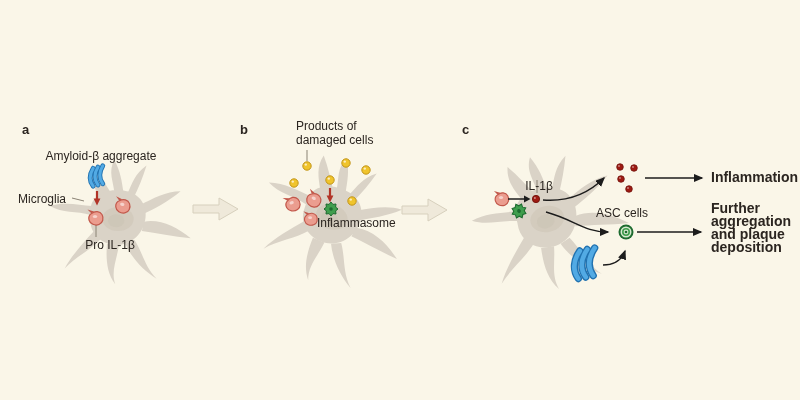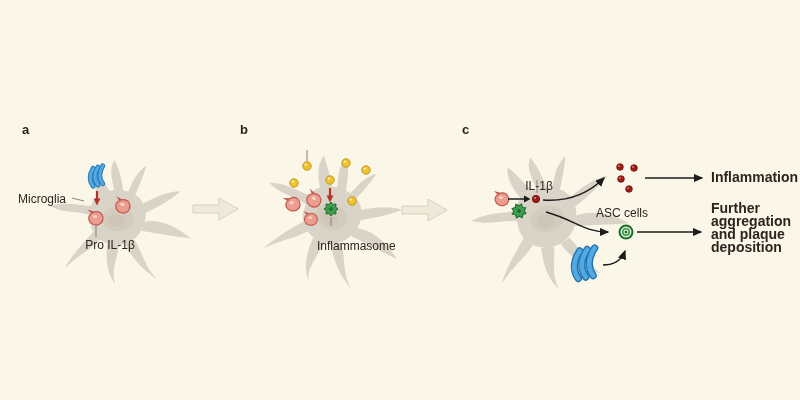--- a/index.html
+++ b/index.html
@@ -137,25 +137,28 @@
     <use href="#def-rdot" transform="translate(620,167)"></use>
     <use href="#def-rdot" transform="translate(634,168)"></use>
     <use href="#def-rdot" transform="translate(621,179)"></use>
     <use href="#def-rdot" transform="translate(629,189)"></use>
 
     <use href="#def-speck" transform="translate(626,232)"></use>
     <use href="#def-amy" transform="translate(578,249) scale(0.92) rotate(3)"></use>
   </svg>
 
   <div class="letter" style="left:22px;top:122px">a</div>
+  <div class="lbl ctr" style="left:40px;top:150px;width:122px">Amyloid-β aggregate</div>
   <div class="lbl rt" style="left:18px;top:193px;width:53px">Microglia</div>
   <div class="lbl ctr" style="left:80px;top:239px;width:60px">Pro IL-1β</div>
 
   <div class="letter" style="left:240px;top:122px">b</div>
-  <div class="lbl" style="left:317px;top:240px">Inflammasome</div>
+  <div class="lbl" style="left:296px;top:120px">Products of
+damaged cells</div>
+  <div class="lbl" style="left:317px;top:217px">Inflammasome</div>
 
   <div class="letter" style="left:462px;top:122px">c</div>
   <div class="lbl ctr" style="left:521px;top:180px;width:36px">IL-1β</div>
   <div class="lbl" style="left:596px;top:207px">ASC cells</div>
   <div class="lbl bold" style="left:711px;top:171px">Inflammation</div>
   <div class="lbl bold" style="left:711px;top:202px">Further
 aggregation
 and plaque
 deposition</div>
 

